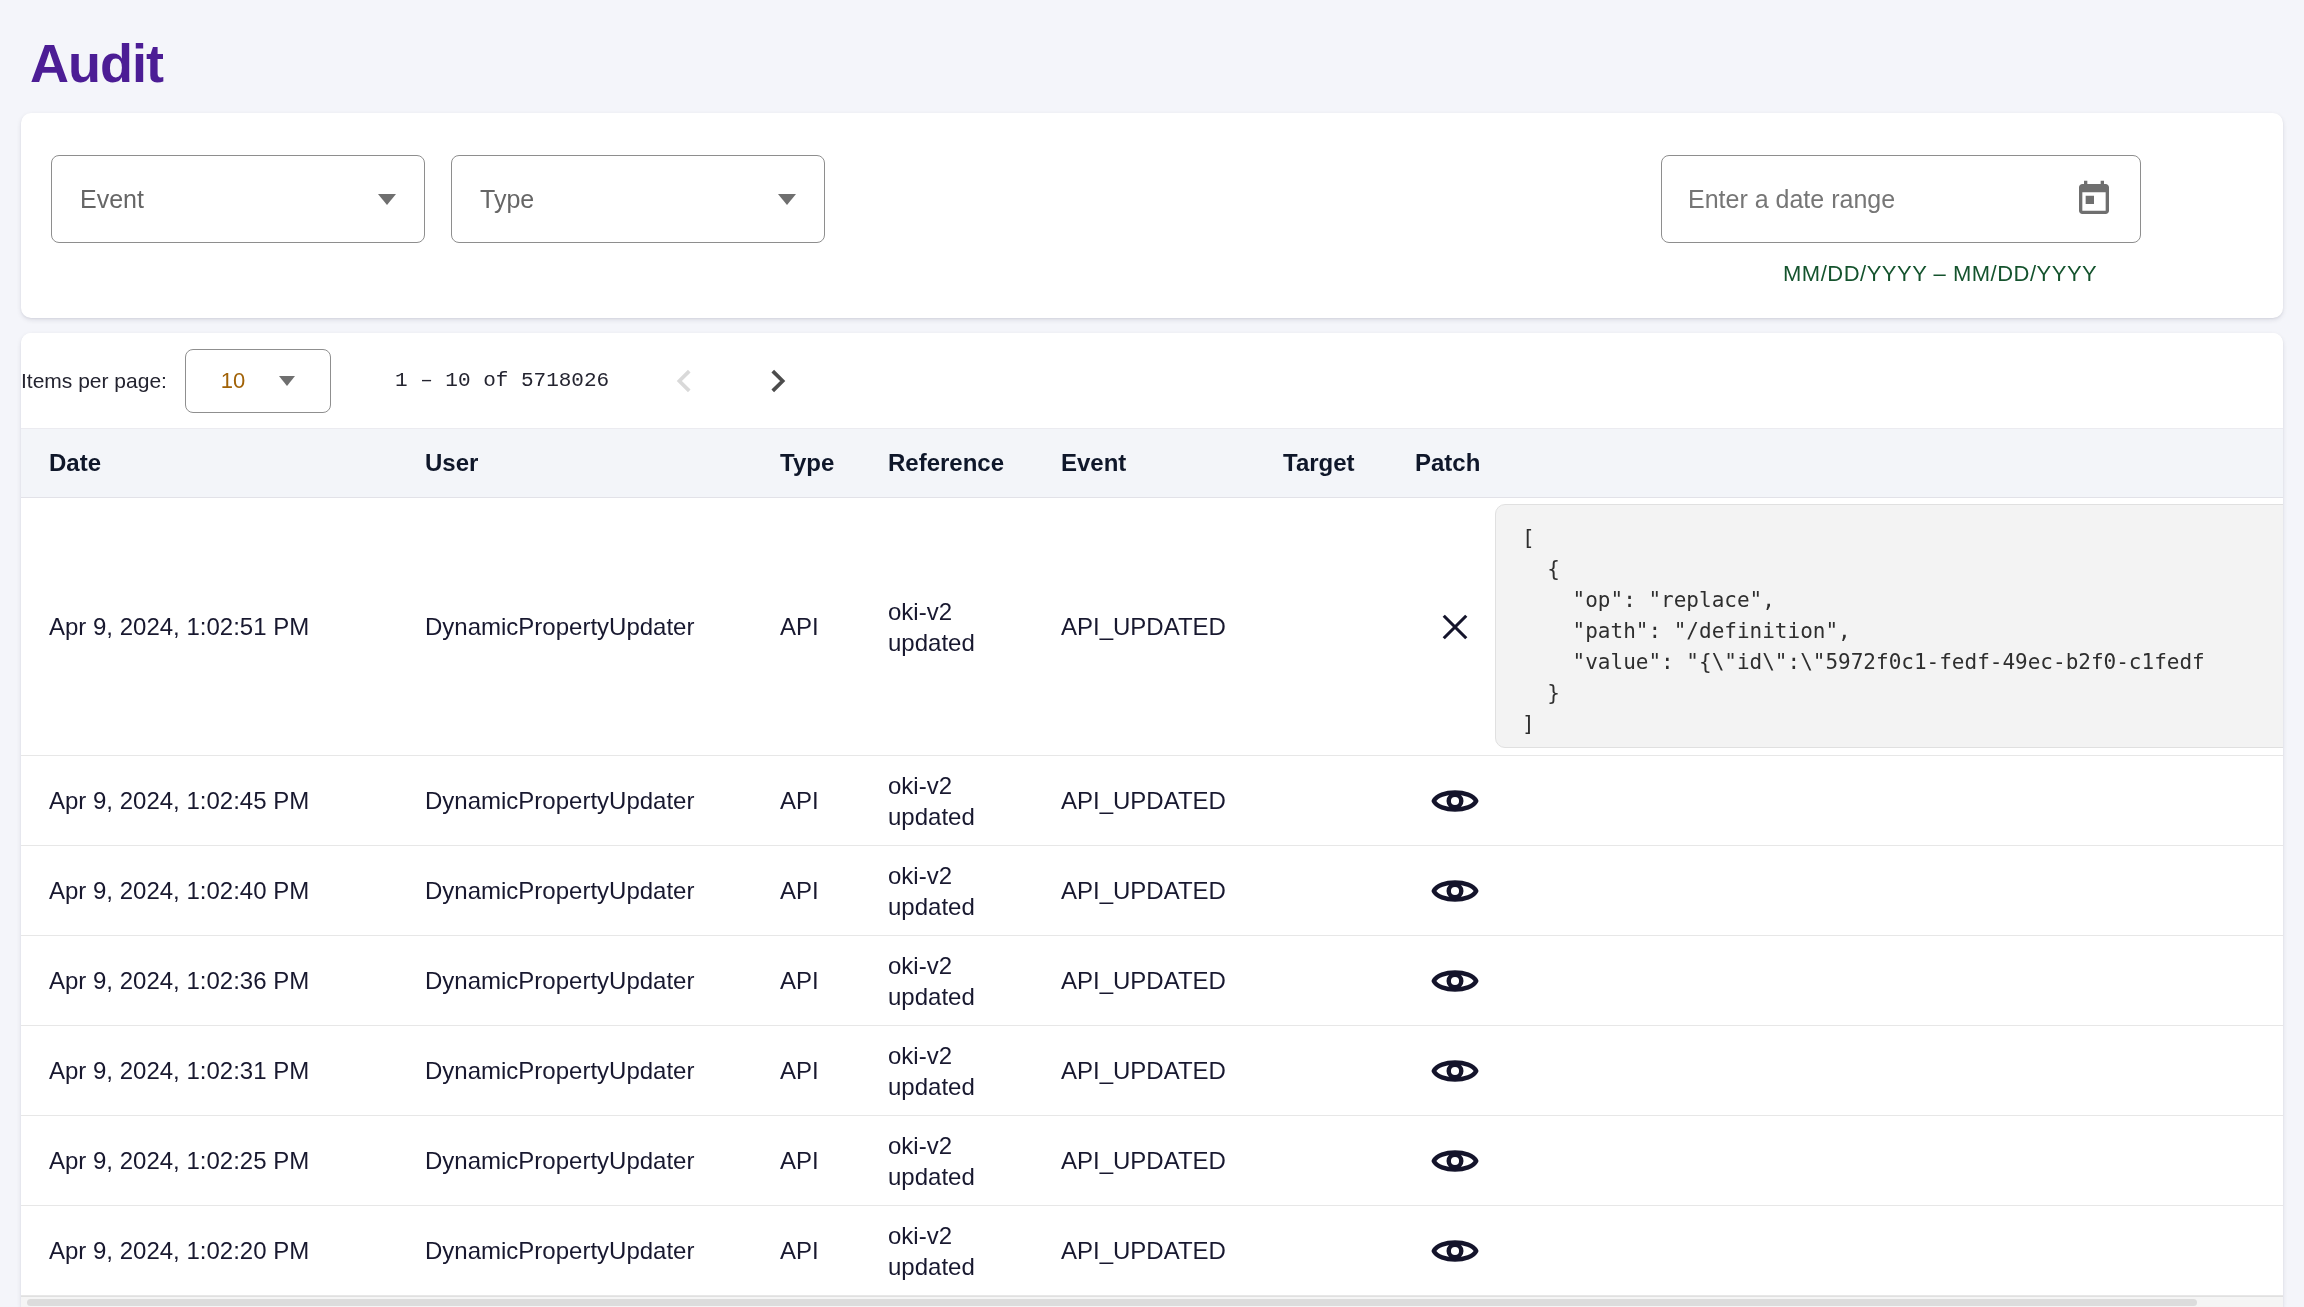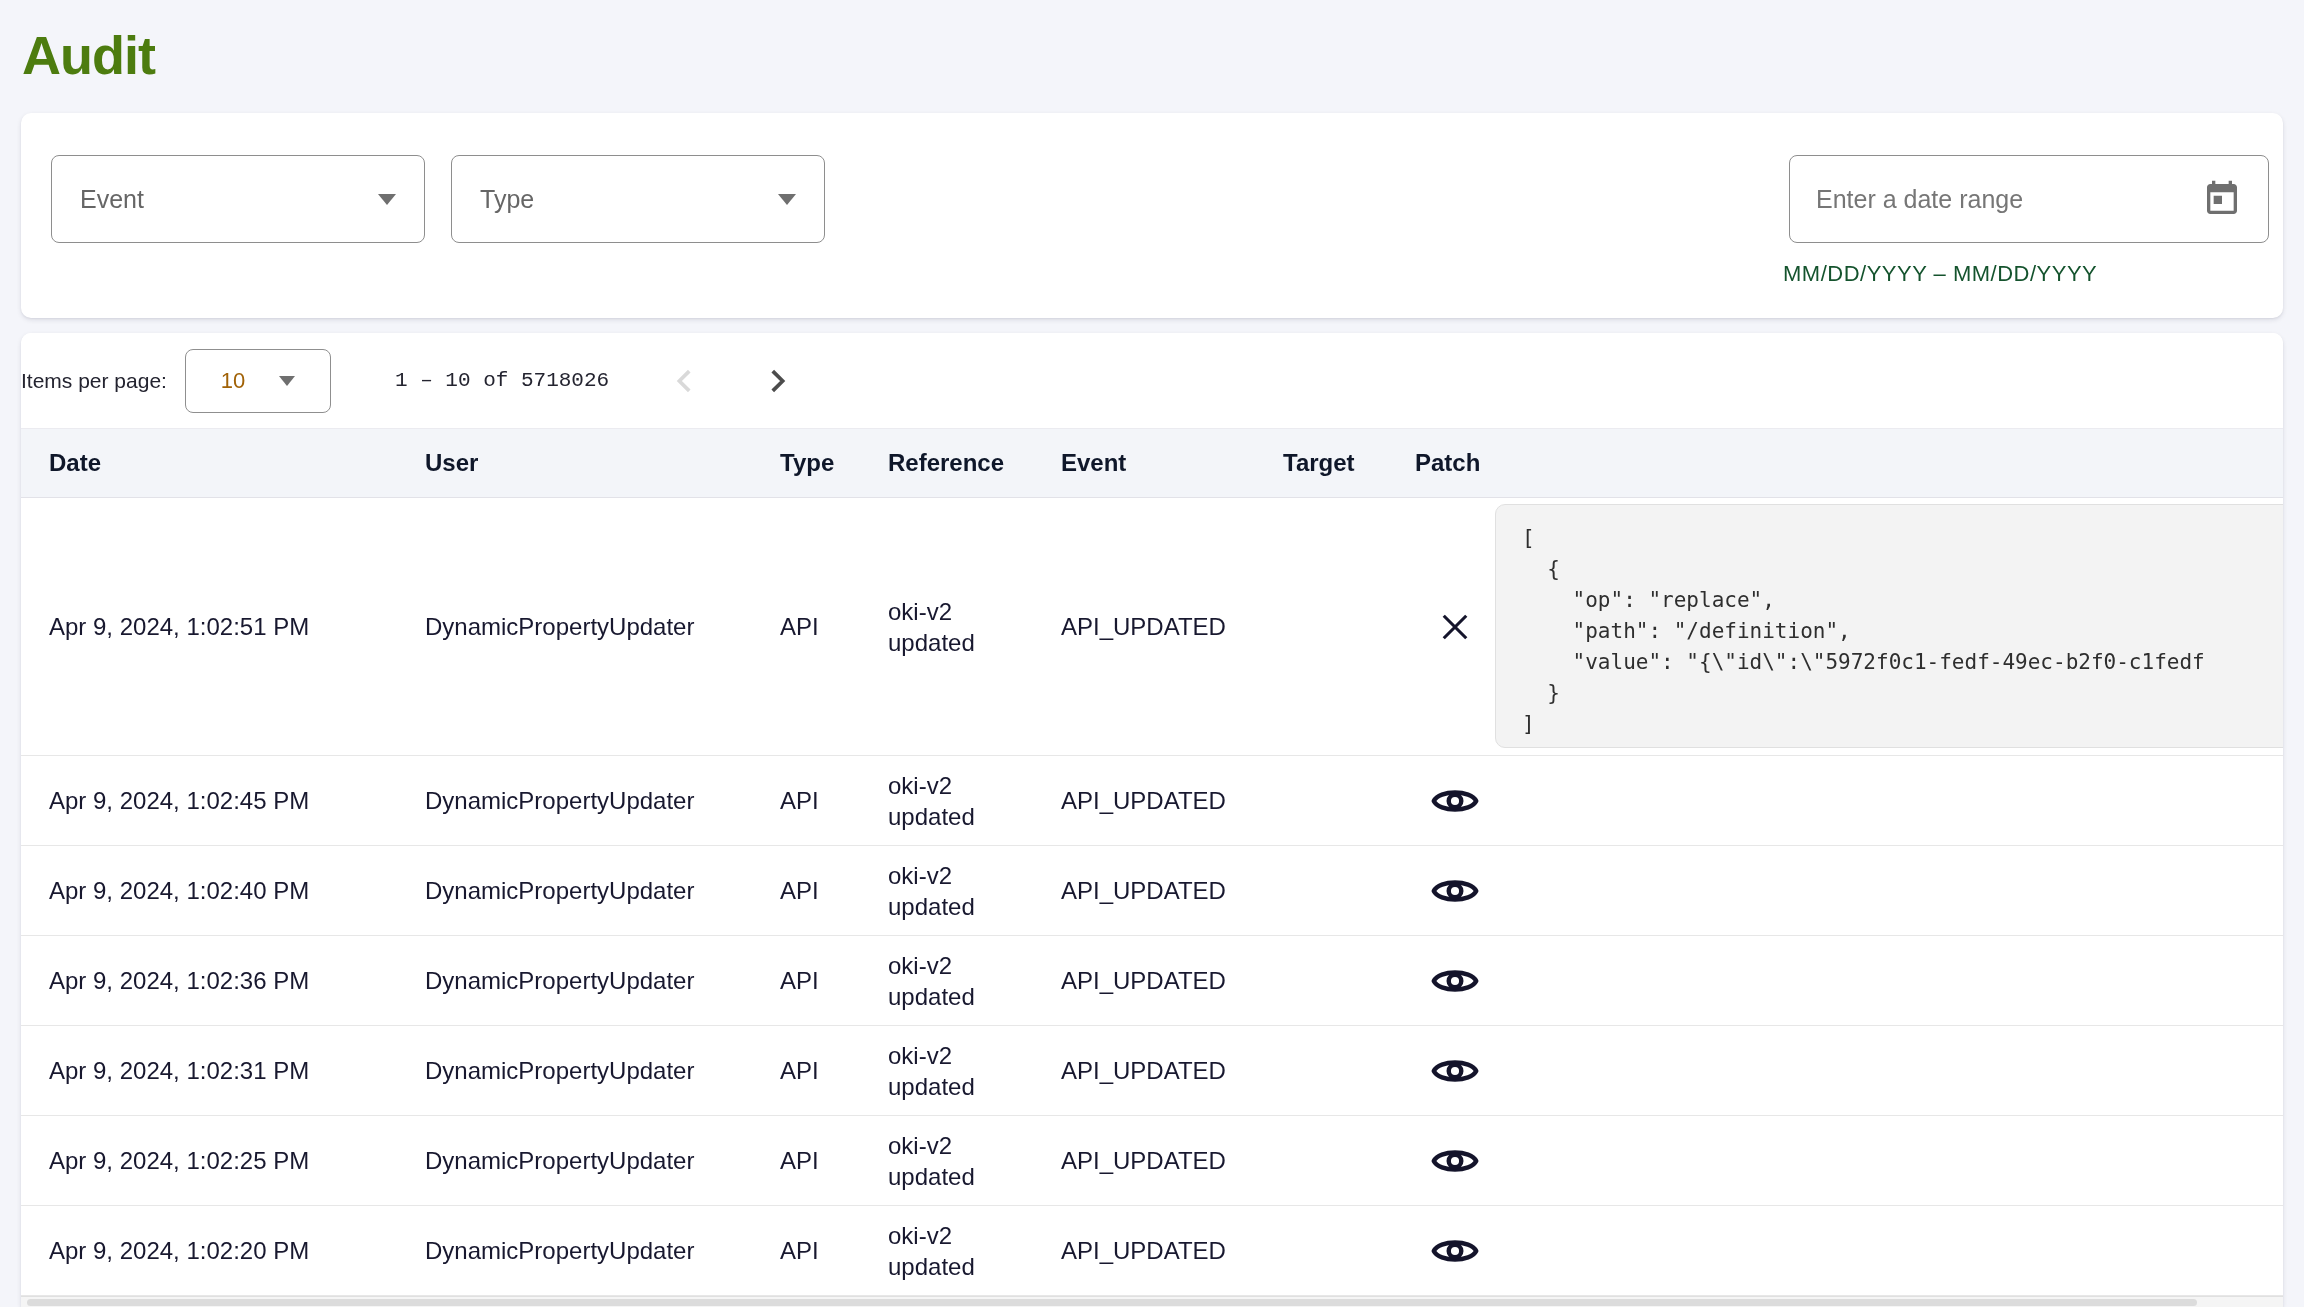--- a/index.html
+++ b/index.html
@@ -9,23 +9,23 @@
     background: #f4f5fa;
     font-family: "Liberation Sans", sans-serif;
     color: #18182f;
     position: relative;
     overflow: hidden;
   }
 
   
   .page-title {
     position: absolute; left: 22px; top: 24px;
-    margin: 0;
+    margin: 8px;
     font-size: 54px; font-weight: 700; letter-spacing: -1px;
-    color: #4d7c0f;
+    color: #4c1d95;
   }
 
   
   .card {
     position: absolute; left: 21px; width: 2262px;
     background: #ffffff;
     border-radius: 10px;
     box-shadow: 0 2px 5px rgba(20,20,45,0.10), 0 1px 2px rgba(20,20,45,0.06);
   }
   .filter-card { top: 113px; height: 205px; }
@@ -34,21 +34,21 @@
   
   .field {
     position: absolute; top: 42px; height: 88px;
     border: 1.5px solid #8e8e8e; border-radius: 8px;
     background: #fff;
     display: flex; align-items: center;
     cursor: pointer;
   }
   .field-event { left: 30px;  width: 374px; }
   .field-type  { left: 430px; width: 374px; }
-  .field-date  { left: 1768px; width: 480px; cursor: text; }
+  .field-date  { left: 1640px; width: 480px; cursor: text; }
   .field-label { margin-left: 28px; font-size: 25px; color: #666666; }
   .placeholder { margin-left: 26px; font-size: 25px; color: #767676; }
   .caret {
     width: 0; height: 0;
     border-left: 9px solid transparent; border-right: 9px solid transparent;
     border-top: 11px solid #6f6f6f;
     margin-left: auto; margin-right: 28px;
   }
   .cal-btn {
     margin-left: auto; margin-right: 24px;

